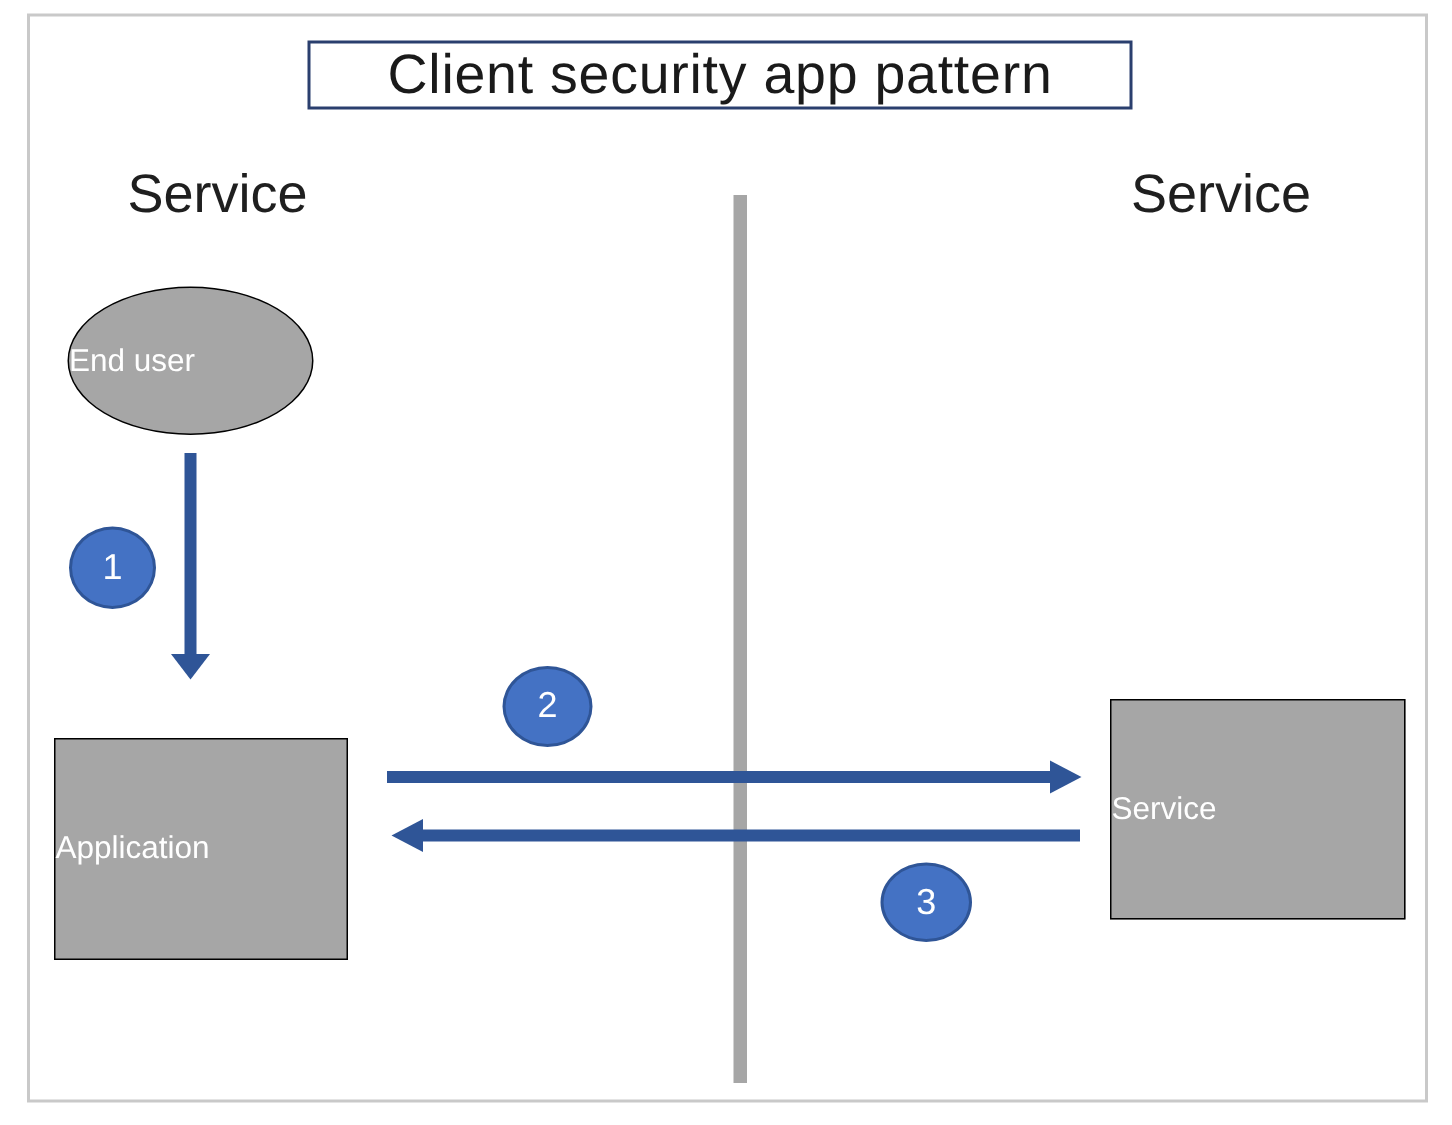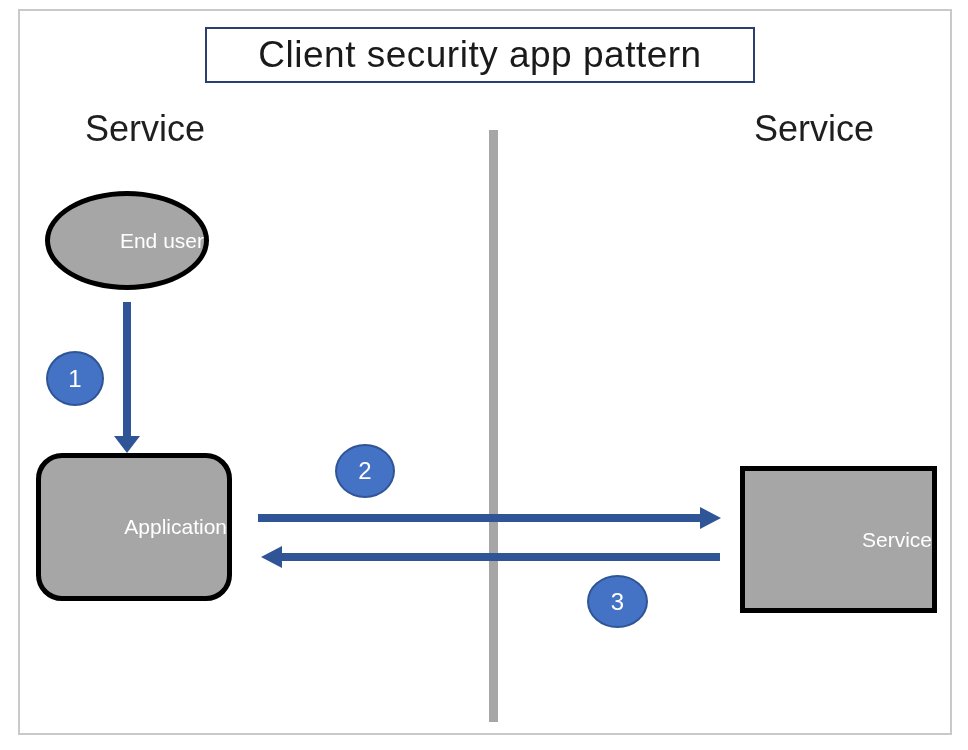--- a/index.html
+++ b/index.html
@@ -24,21 +24,21 @@
     left: 18px; top: 9px;
     width: 934px; height: 726px;
     border: 2px solid #c9c9c9;
     box-sizing: border-box;
     background: #ffffff;
   }
 
   
   .title-box {
     left: 205px; top: 27px;
-    width: 550px; height: 56px;
+    width: 550px; height: 46px;
     border: 2px solid #2a3f6e;
     box-sizing: border-box;
     background: #ffffff;
     display: flex; align-items: center; justify-content: center;
   }
   .title-text {
     font-size: 37px;
     color: #1a1a1a;
     letter-spacing: 0.5px;
     white-space: nowrap;
@@ -57,34 +57,34 @@
   
   .divider {
     left: 489px; top: 130px;
     width: 9px; height: 592px;
     background: #a6a6a6;
   }
 
   
   .node {
     background: #a6a6a6;
-    border: 5px solid #000000;
+    border: 1px solid #000000;
     box-sizing: border-box;
-    display: flex; align-items: center; justify-content: flex-end;
+    display: flex; align-items: center; justify-content: flex-start;
     color: #ffffff;
     font-size: 21px;
   }
   .node-ellipse {
     left: 45px; top: 191px;
     width: 164px; height: 99px;
     border-radius: 50%;
   }
   .node-application {
-    left: 36px; top: 453px;
-    width: 196px; height: 148px; border-radius: 26px;
+    left: 36px; top: 492px;
+    width: 196px; height: 148px;
   }
   .node-service {
     left: 740px; top: 466px;
     width: 197px; height: 147px;
   }
 
   
   .badge {
     background: #4472c4;
     border: 2px solid #2f5597;

